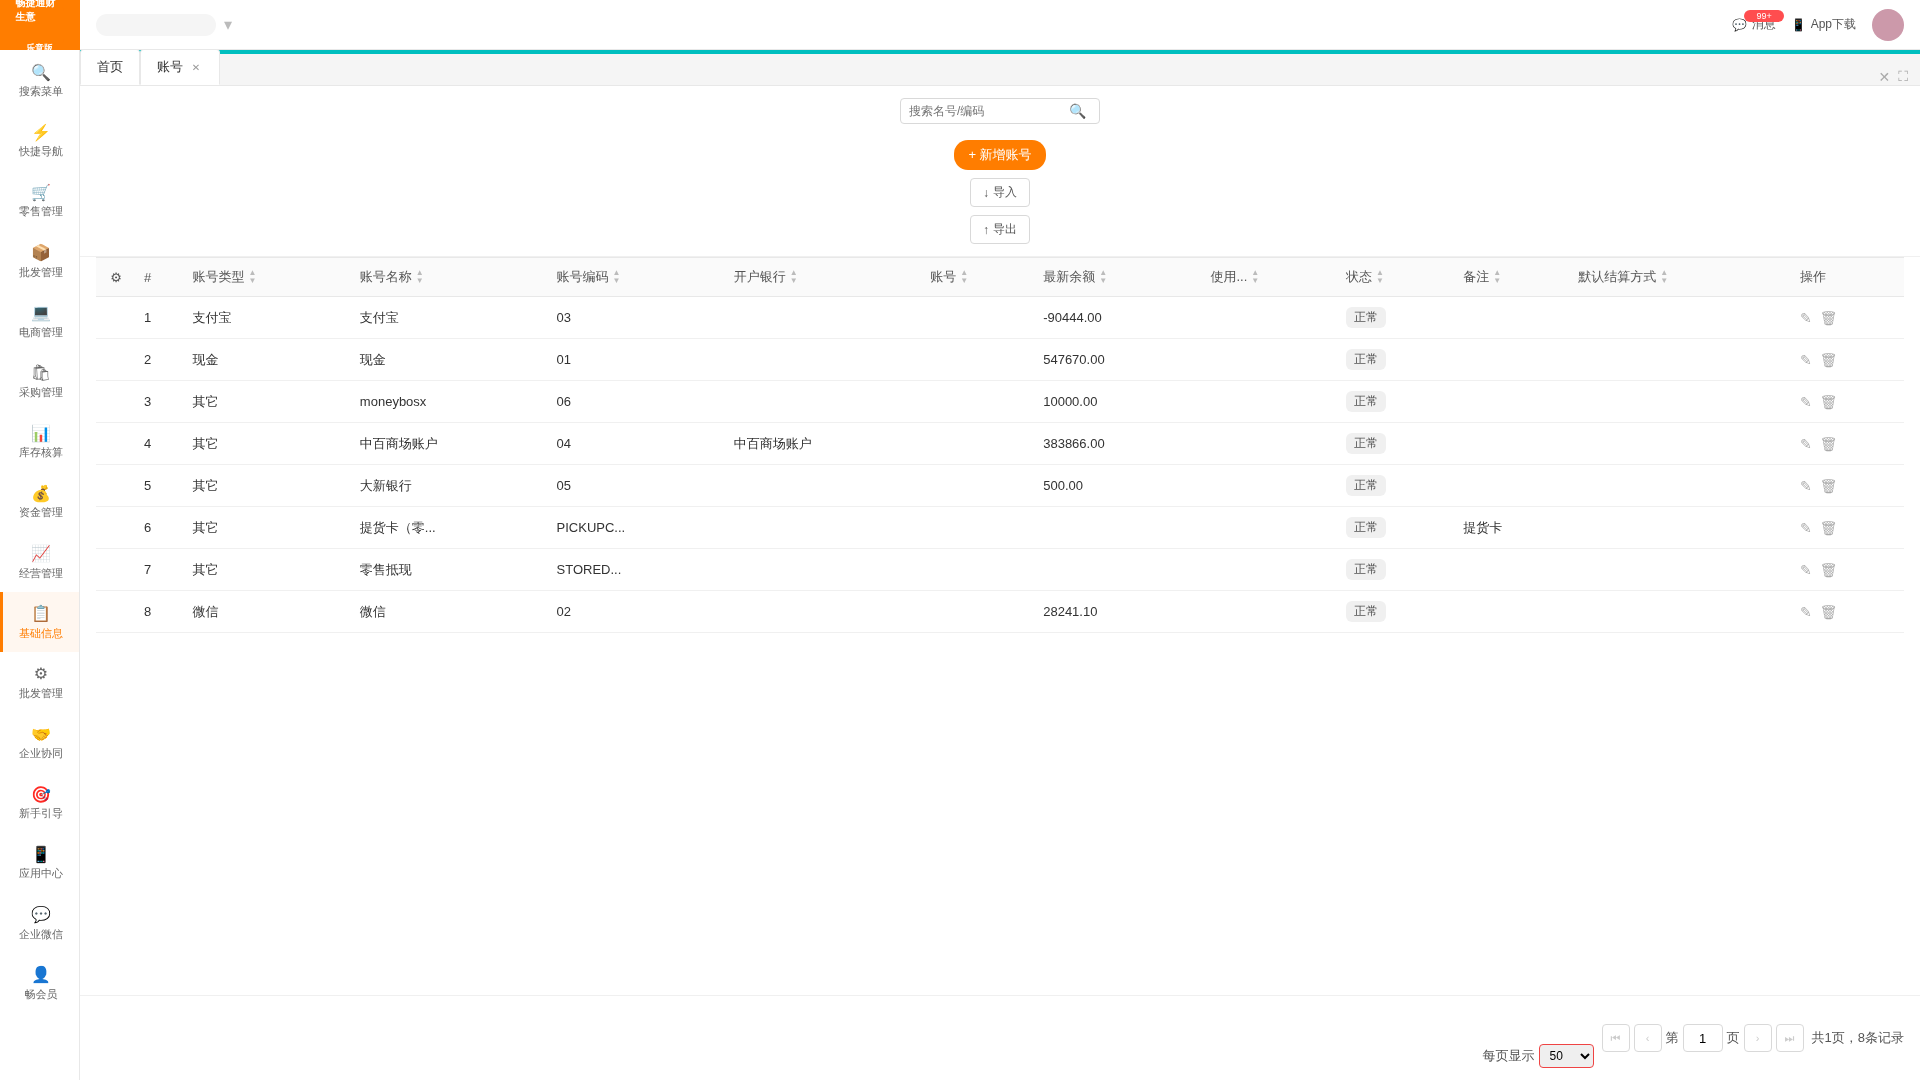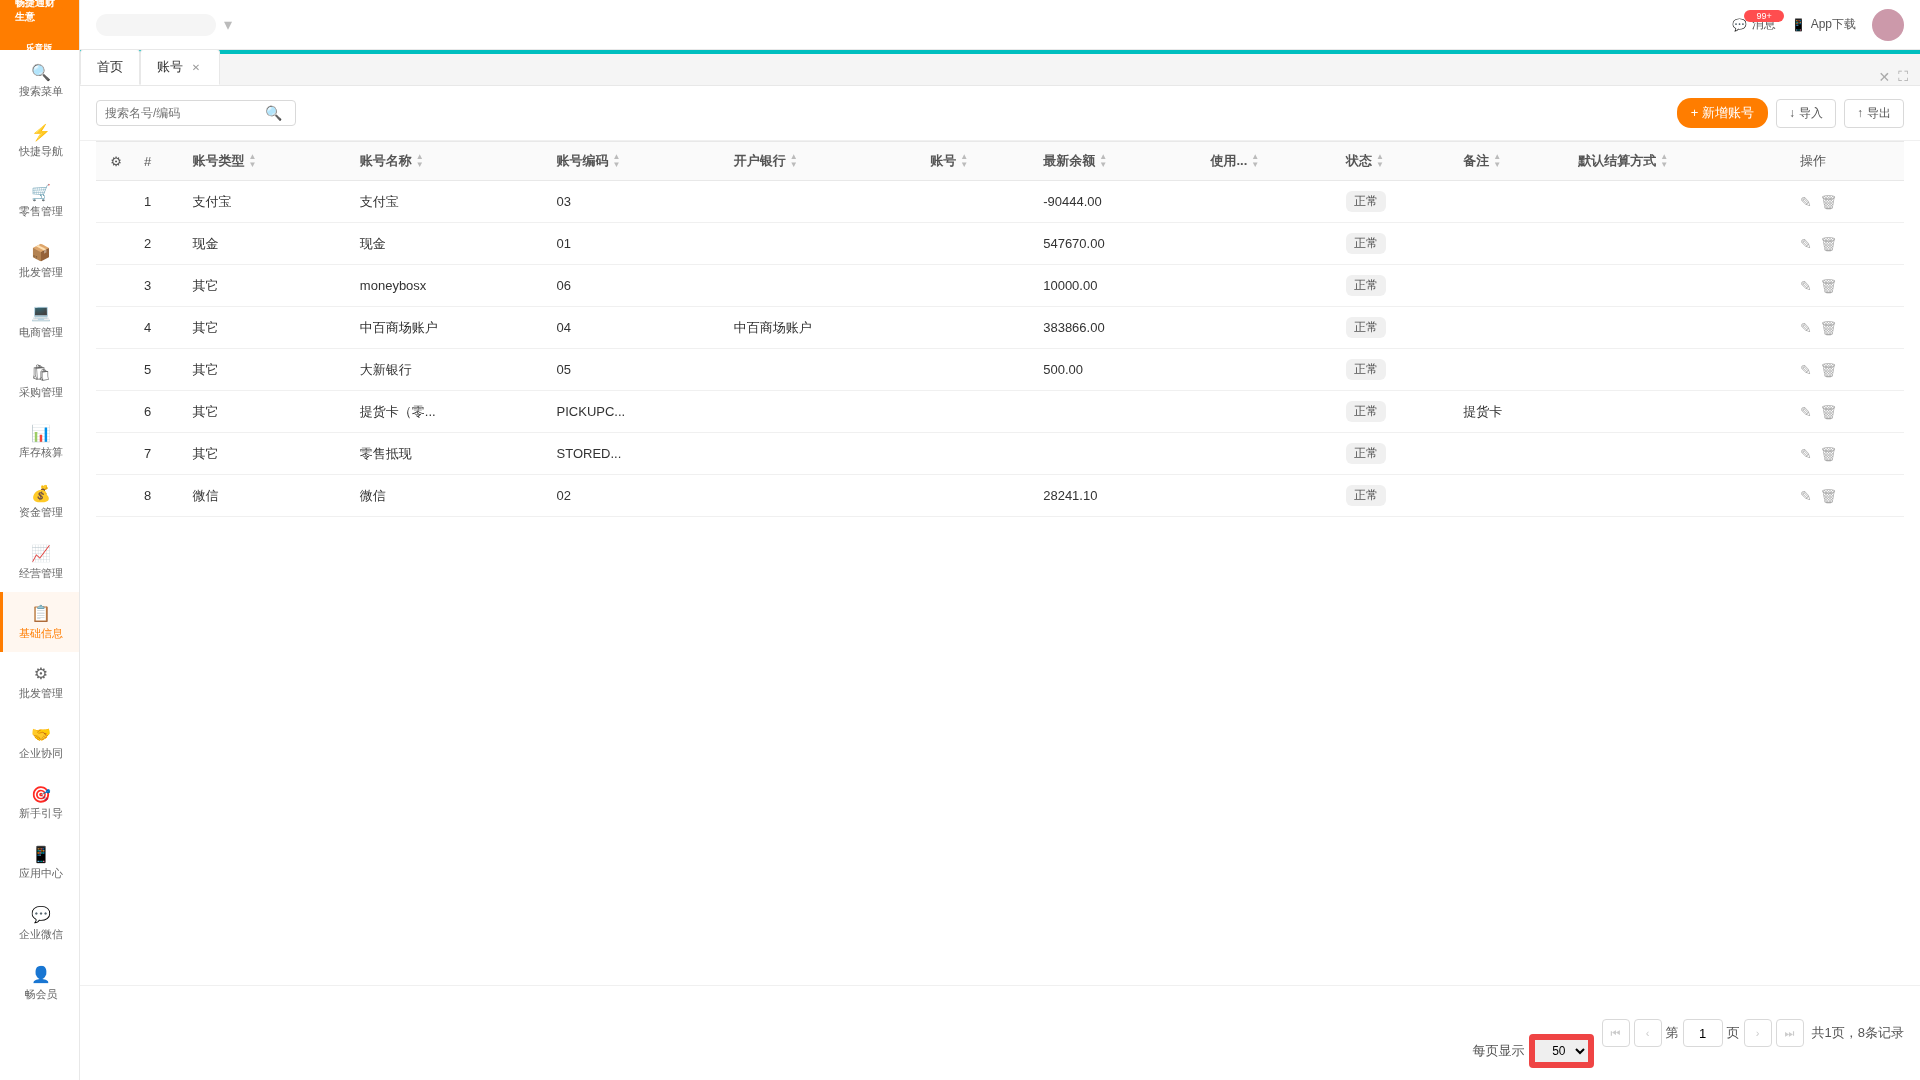--- a/index.html
+++ b/index.html
@@ -4,21 +4,21 @@
   <style>
     * { box-sizing: border-box; margin: 0; padding: 0; }
     body { font-family: "Microsoft YaHei", "PingFang SC", sans-serif; font-size: 13px; background: #f0f2f5; display: flex; height: 1080px; overflow: hidden; }
 
     
     .sidebar {
       width: 80px;
       background: #fff;
       display: flex;
       flex-direction: column;
-      align-items: flex-end;
+      align-items: center;
       border-right: 1px solid #e8e8e8;
       flex-shrink: 0;
     }
     .sidebar-logo {
       width: 80px;
       height: 50px;
       background: #ff7d00;
       display: flex;
       align-items: center;
       justify-content: center;
@@ -215,20 +215,21 @@
     }
 
     
     .content-toolbar {
       display: flex;
       align-items: center;
       padding: 12px 16px;
       gap: 8px;
       border-bottom: 1px solid #f0f0f0;
       flex-shrink: 0;
+      flex-direction: column;
     }
     .search-input-wrap {
       display: flex;
       align-items: center;
       border: 1px solid #d9d9d9;
       border-radius: 4px;
       padding: 4px 8px;
       width: 200px;
       background: #fff;
     }
@@ -295,21 +296,20 @@
     }
     thead tr th:first-child {
       width: 40px;
       text-align: center;
     }
     .th-sort {
       display: flex;
       align-items: center;
       gap: 4px;
       cursor: pointer;
-      font-weight: bold;
     }
     .sort-arrows {
       display: flex;
       flex-direction: column;
       font-size: 8px;
       line-height: 1;
       color: #bbb;
     }
     tbody tr {
       border-bottom: 1px solid #f0f0f0;
@@ -357,26 +357,25 @@
       color: #555;
       flex-shrink: 0;
     }
     .page-size-select {
       display: flex;
       align-items: center;
       gap: 4px;
       margin-top: 36px;
     }
     .page-size-select select {
-      border: 6px solid #ef4444;
+      border: 1px solid #ef4444;
       border-radius: 4px;
       padding: 3px 6px;
       font-size: 12px;
       outline: none;
-      text-align: right;
     }
     .page-nav {
       display: flex;
       align-items: center;
       gap: 4px;
     }
     .page-btn {
       width: 28px;
       height: 28px;
       border: 1px solid #d9d9d9;

